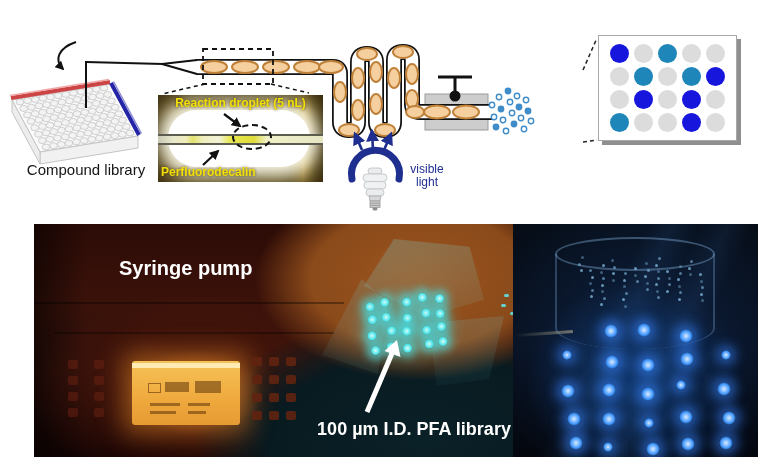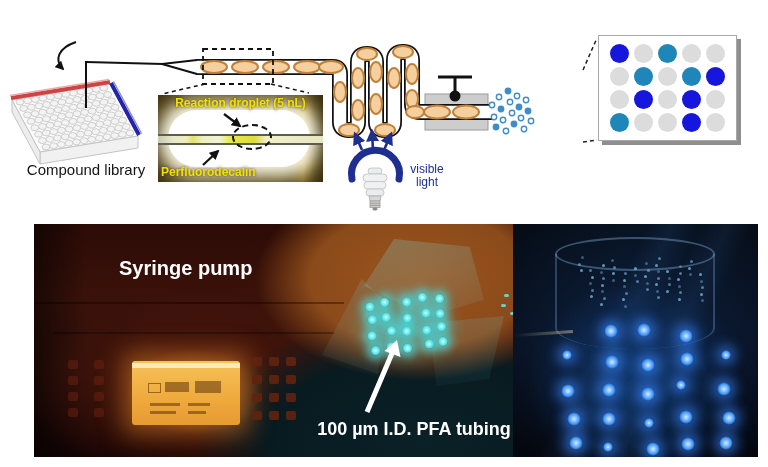--- a/index.html
+++ b/index.html
@@ -415,21 +415,21 @@
         <span class="speck" style="left: 492px; top: 84px;"></span>
         <span class="speck" style="left: 467px; top: 80px;"></span>
       </div>
 
     <svg class="abs" style="left:0;top:0" width="493" height="233" viewBox="0 0 493 233">
       <line x1="333" y1="188" x2="359" y2="127" stroke="#fff" stroke-width="5"></line>
       <polygon points="363,116 366.5,133 350.5,127" fill="#fff"></polygon>
     </svg>
 
     <div class="abs photo-text" style="left:85px;top:33px;font-size:20px;">Syringe pump</div>
-    <div class="abs photo-text" style="left:275px;top:195px;width:210px;font-size:18px;text-align:center;">100 µm I.D. PFA tubing</div>
+    <div class="abs photo-text" style="left:275px;top:195px;width:210px;font-size:18px;text-align:center;">100 µm I.D. PFA library</div>
   </div>
 
   <div class="abs photoR">
     <div class="abs cyl-top"></div>
     <div class="abs cyl-body"></div>
     <div class="abs wire"></div>
     <div class="abs" style="left:0;top:0;width:245px;height:233px;">
         <span class="tdot" style="left: 67.5px; top: 32px; opacity: 0.45;"></span>
         <span class="tdot" style="left: 65px; top: 38.5px; opacity: 0.63;"></span>
         <span class="tdot" style="left: 66.5px; top: 45px; opacity: 0.81;"></span>

